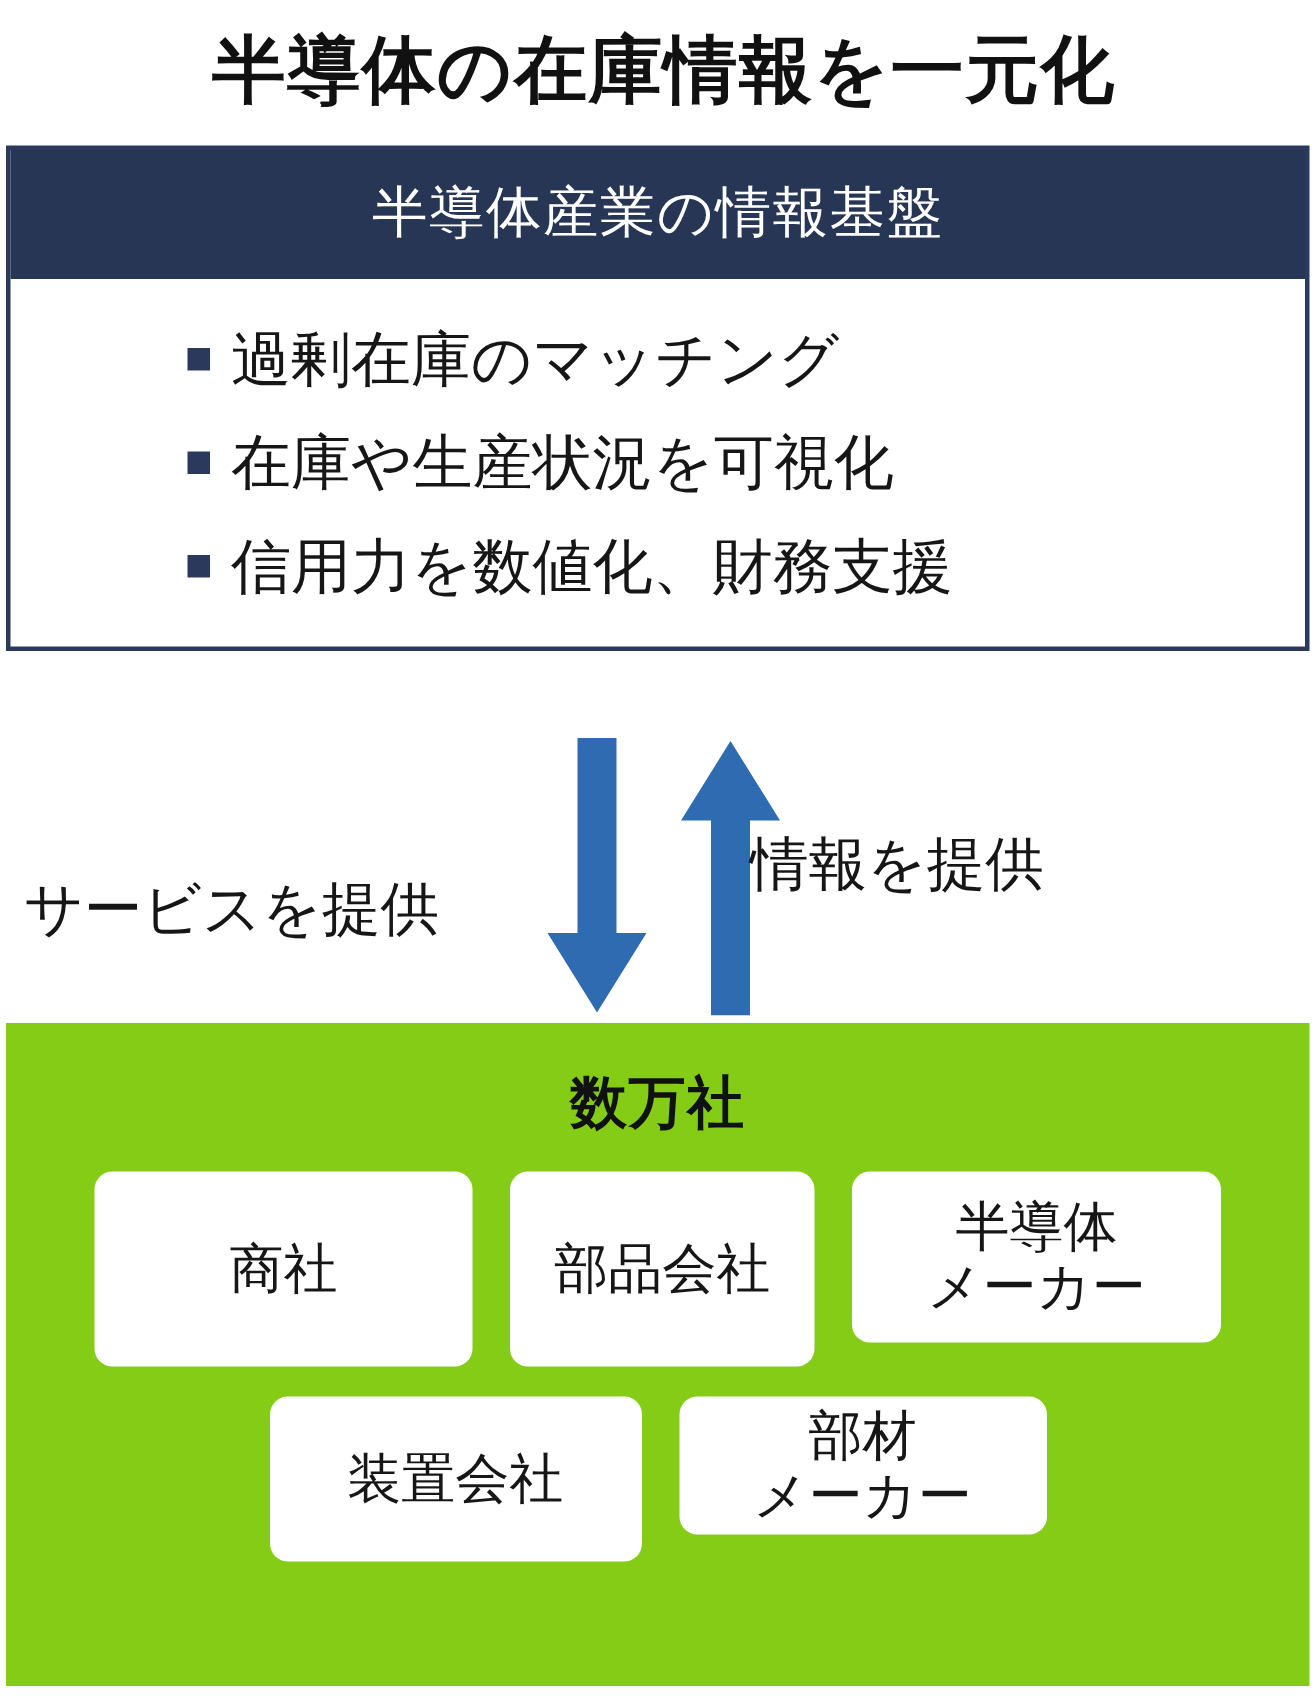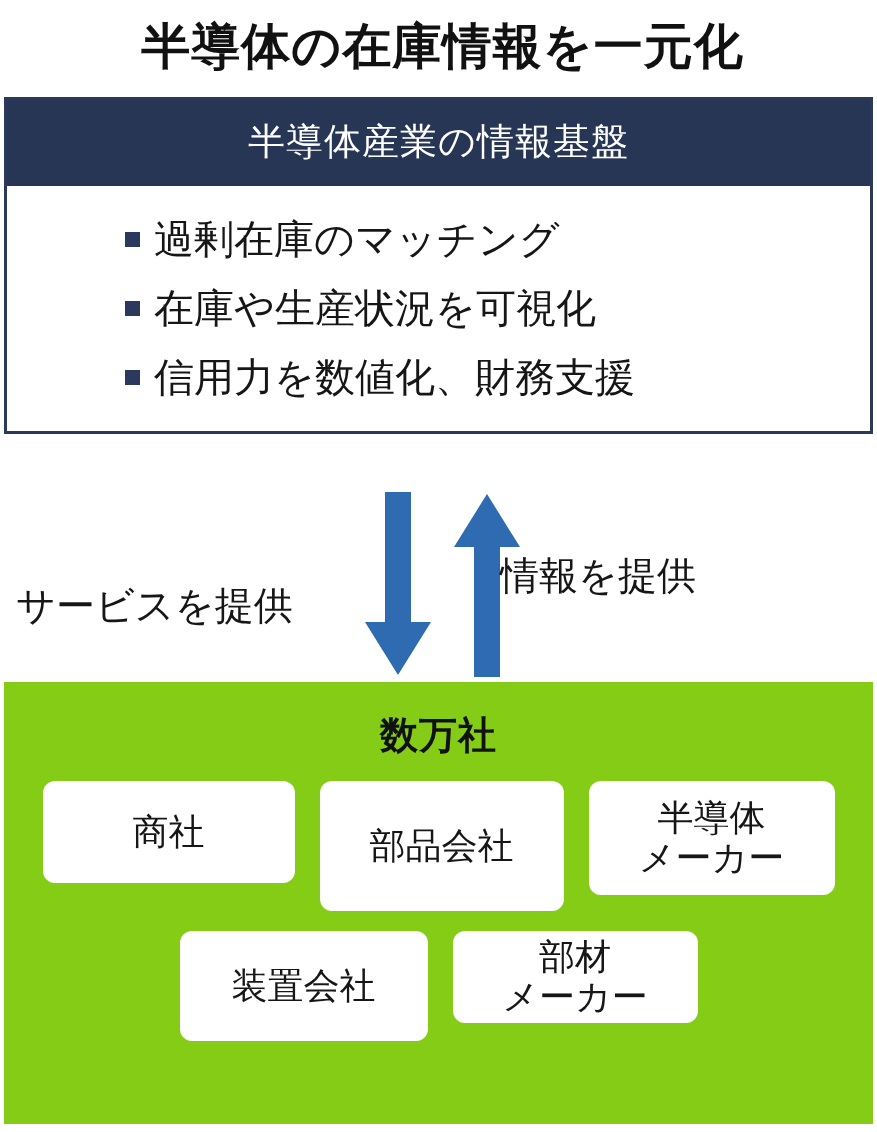--- a/index.html
+++ b/index.html
@@ -143,22 +143,22 @@
     display: flex;
     align-items: center;
     justify-content: center;
     text-align: center;
     font-size: 36px;
     color: #161616;
     line-height: 1.12;
     box-sizing: border-box;
     padding: 6px 10px;
   }
-  .chip.w1 { width: 252px; height: 102px; }
-  .chip.w2 { width: 244px; height: 130px; text-align: center; }
+  .chip.w1 { width: 252px; height: 130px; }
+  .chip.w2 { width: 203px; height: 130px; text-align: center; }
   .chip.w3 { width: 246px; height: 114px; text-align: center; }
   .chip.w4 { width: 248px; height: 110px; }
   .chip.w5 { width: 245px; height: 92px; }
   .chip .two-line { display: block; }
 </style>
 </head>
 <body>
 
 <div class="page-title">半導体の在庫情報を一元化</div>
 

